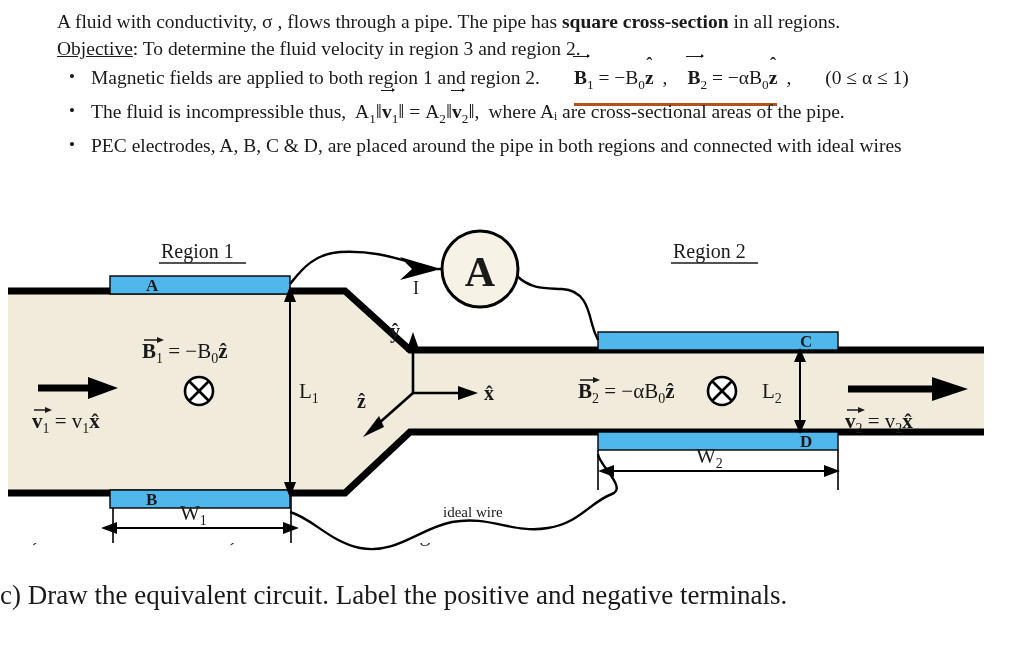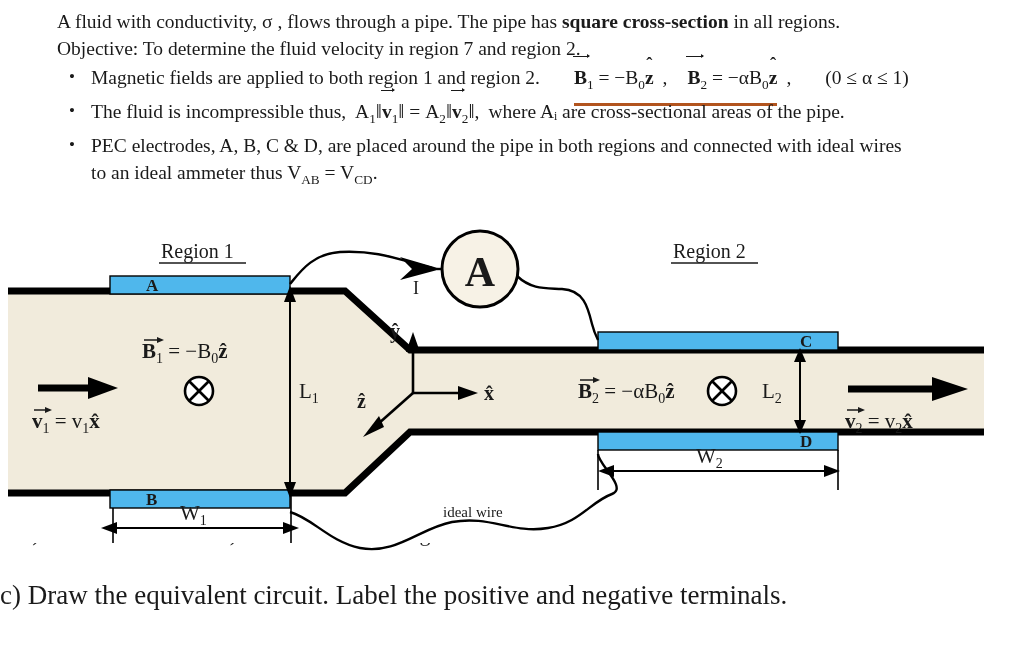--- a/index.html
+++ b/index.html
@@ -24,21 +24,21 @@
     padding: 8px 14px 0 14px;
     box-sizing: border-box;
     margin-left: 43px;
   }
   .line {
     font-size: 19.5px;
     line-height: 27px;
     white-space: nowrap;
   }
   .bold { font-weight: bold; }
-  .uline { }
+  .uline { text-decoration: underline; }
 
   ul.bullets {
     list-style: none;
     margin: 2px 0 0 0;
     padding: 0;
   }
   ul.bullets > li {
     position: relative;
     padding-left: 34px;
     font-size: 19.5px;
@@ -152,37 +152,36 @@
 </head>
 <body>
 
 <div id="problem-text">
 
   <div class="line">
     <span>A fluid with conductivity, σ , flows through a pipe. The pipe has </span><span class="bold">square cross-section</span><span> in all regions.</span>
   </div>
 
   <div class="line">
-    <span class="uline">Objective</span><span>: To determine the fluid velocity in region 7 and region 2.</span>
+    <span class="uline">Objective</span><span>: To determine the fluid velocity in region 3 and region 2.</span>
   </div>
 
   <ul class="bullets">
 
     <li>
       <span>Magnetic fields are applied to both region 1 and region 2.</span><span class="gap-lg"></span><span class="eqgroup"><span class="vec">B</span><sub>1</sub>&nbsp;=&nbsp;−B<sub>0</sub><span class="hatv">z</span><span class="gap-sm"></span>,<span class="gap-md"></span><span class="vec">B</span><sub>2</sub>&nbsp;=&nbsp;−αB<sub>0</sub><span class="hatv">z</span><span class="eq-underline" style="background:#B2541E"></span></span><span class="gap-sm"></span>,<span class="gap-lg"></span><span>(0 ≤ α ≤ 1)</span>
     </li>
 
     <li>
       <span>The fluid is incompressible thus,</span><span class="gap-sm"></span>A<sub>1</sub><span style="font-size:1.12em">‖</span><span class="vec">v</span><sub>1</sub><span style="font-size:1.12em">‖</span>&nbsp;=&nbsp;A<sub>2</sub><span style="font-size:1.12em">‖</span><span class="vec">v</span><sub>2</sub><span style="font-size:1.12em">‖</span>,<span class="gap-sm"></span><span>where Aᵢ are cross-sectional areas of the pipe.</span>
     </li>
 
 
     <li>
       <span>PEC electrodes, A, B, C &amp; D, are placed around the pipe in both regions and connected with ideal wires</span><br>
-      <span>to an ideal ammeter thus V<sub>AB</sub> = V<sub>CD</sub>.</span>
     </li>
 
   </ul>
 </div>
 
 <div id="figure">
 <svg width="1024" height="330" viewBox="0 0 1024 330" xmlns="http://www.w3.org/2000/svg">
 
   <path d="M 8 63 L 290 63 L 345 63 L 410 122 L 598 122 L 984 122
            L 984 204 L 598 204 L 410 204 L 345 265 L 290 265 L 8 265 Z" fill="#F1EBDC" stroke="none"></path>

